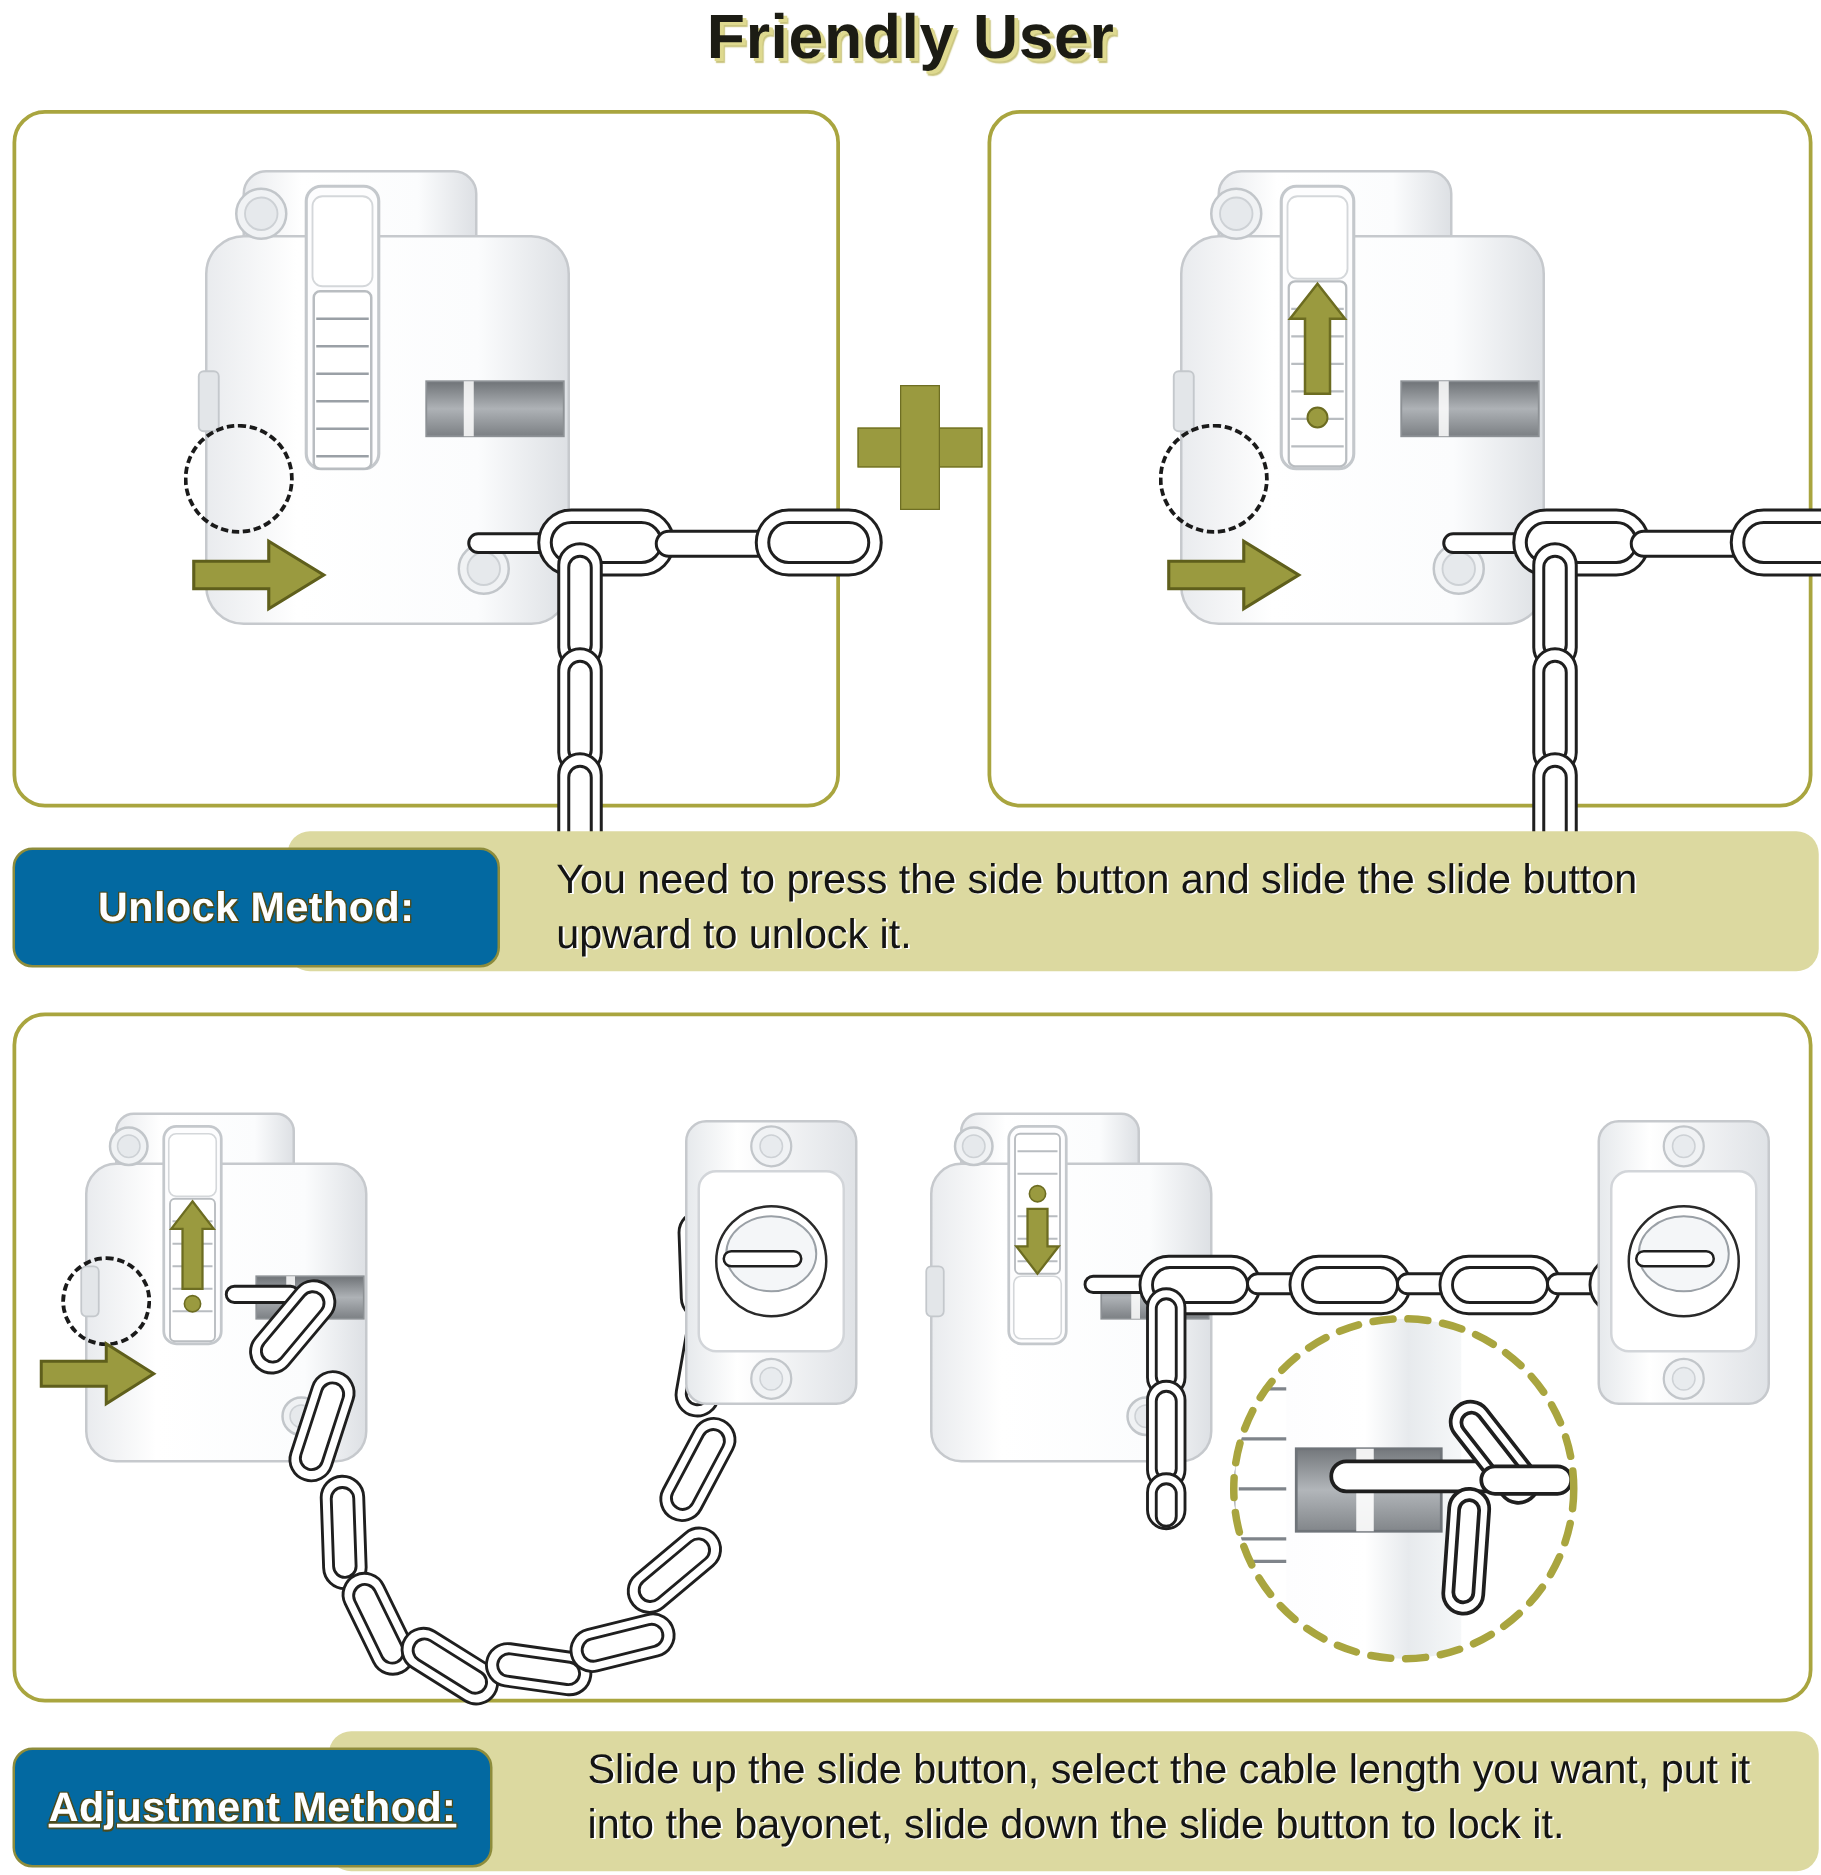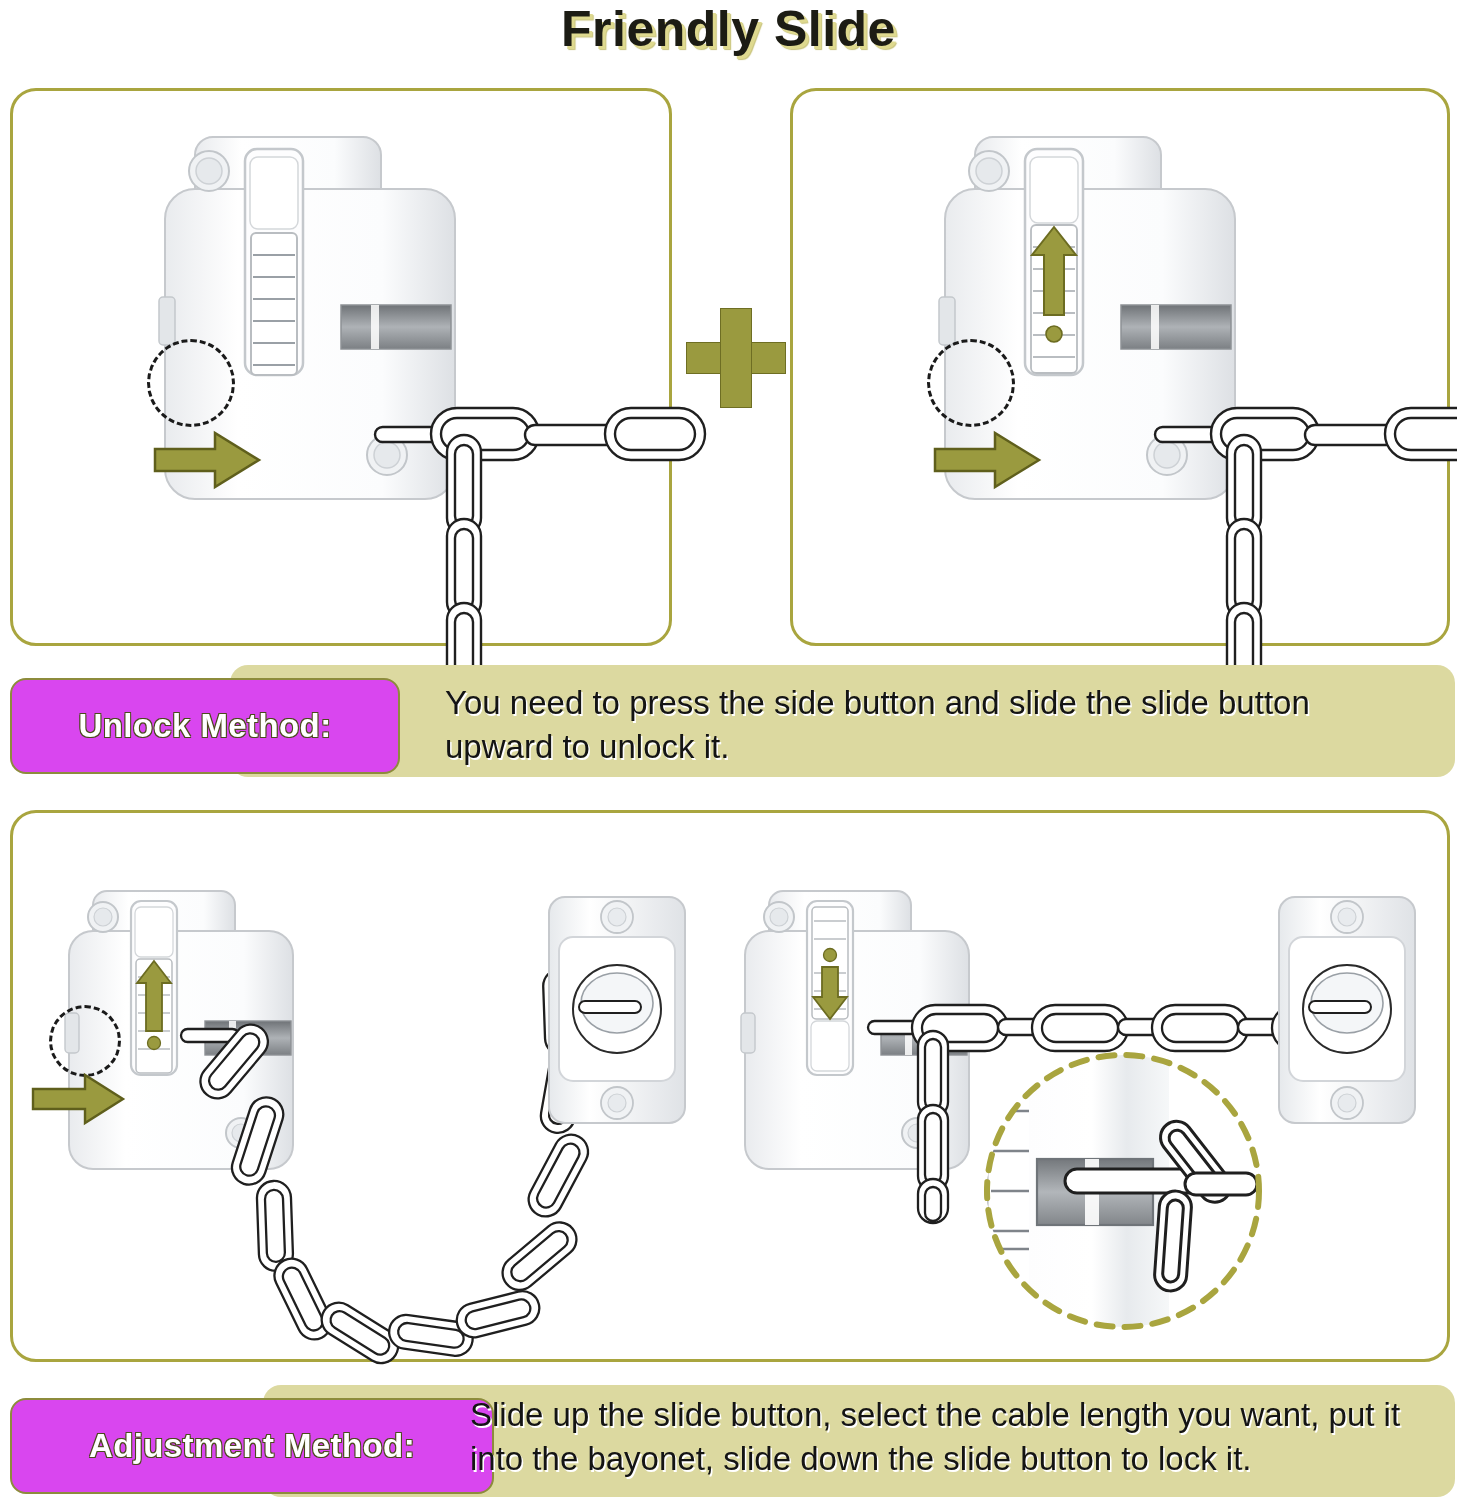--- a/index.html
+++ b/index.html
@@ -49,21 +49,21 @@
   
   .caption-wrap{position:absolute;}
   .caption-body{
     position:absolute;
     background:#dcd9a0;
     border-radius:18px;
     box-sizing:border-box;
   }
   .caption-badge{
     position:absolute;
-    background:#d946ef;
+    background:#0369a1;
     border:2px solid #8d8c3c;
     border-radius:16px;
     box-sizing:border-box;
     color:#ffffff;
     font-weight:bold;
     display:flex;align-items:center;justify-content:center;
     text-shadow:1px 1px 0 #4b4a1d,-1px -1px 0 #4b4a1d,1px -1px 0 #4b4a1d,-1px 1px 0 #4b4a1d;
     letter-spacing:0.4px;
   }
   .caption-text{
@@ -75,21 +75,21 @@
     white-space:pre-line;
   }
 
   
   #caption-1 .caption-body{left:225px;top:0px;width:1225px;height:112px;}
   #caption-1 .caption-badge{left:5px;top:13px;width:390px;height:96px;font-size:33px;}
   #caption-1 .caption-text{left:440px;top:16px;width:980px;}
 
   
   #caption-2 .caption-body{left:258px;top:0px;width:1192px;height:112px;}
-  #caption-2 .caption-badge{left:5px;top:13px;width:484px;height:96px;font-size:33px;}
+  #caption-2 .caption-badge{left:5px;top:13px;width:384px;height:96px;font-size:33px;text-decoration:underline;}
   #caption-2 .caption-text{left:465px;top:8px;width:975px;}
 
   
   .lock{position:absolute;}
   .lock svg{display:block;overflow:visible;}
 
   
   .dash-circle{
     position:absolute;border:3px dashed #1a1a1a;border-radius:50%;
     box-sizing:border-box;background:transparent;
@@ -105,21 +105,21 @@
   .plate svg{display:block;}
 
   .inset-circle{position:absolute;}
   .inset-circle svg{display:block;overflow:visible;}
 </style>
 </head>
 <body>
 
 <div class="page">
 
-  <div class="title">Friendly Slide</div>
+  <div class="title">Friendly User</div>
 
   <div class="panel" id="panel-1">
     <div class="panel-inner">
 
       <div class="lock" style="left:160px;top:38px;">
         <svg width="330" height="420" viewBox="0 0 330 420">
           <defs>
             <linearGradient id="bodyG1" x1="0" y1="0" x2="1" y2="0">
               <stop offset="0%" stop-color="#e9ebee"></stop>
               <stop offset="25%" stop-color="#ffffff"></stop>

